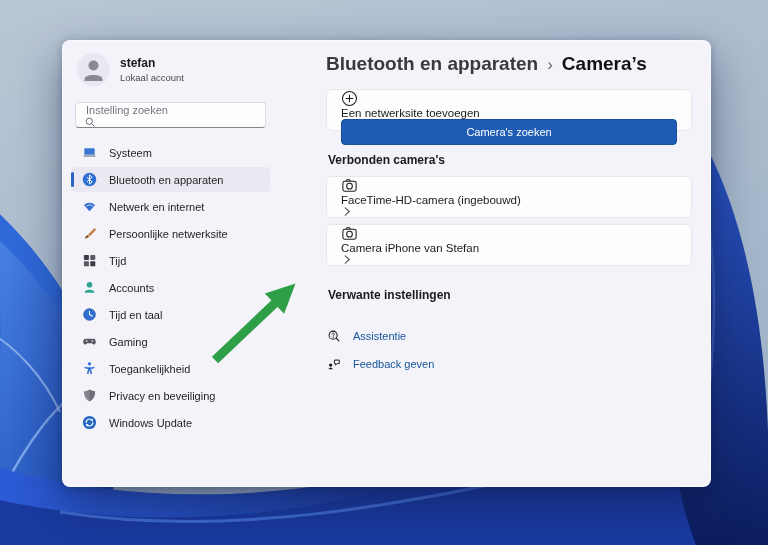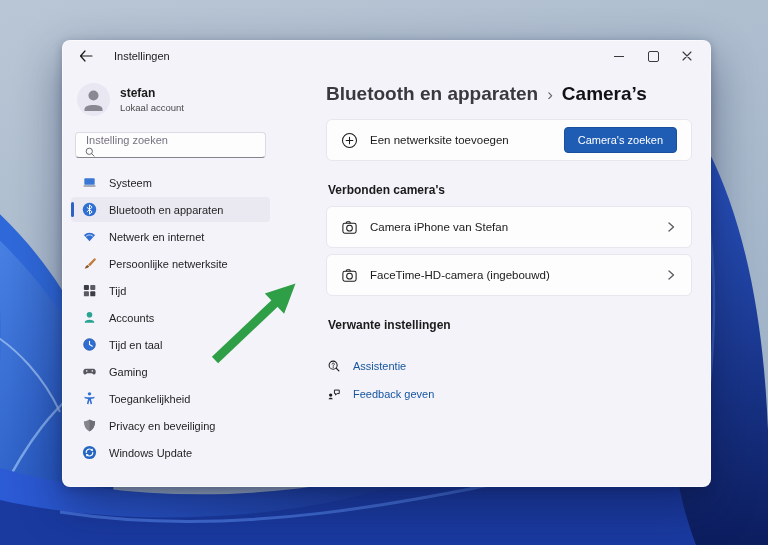--- a/index.html
+++ b/index.html
@@ -58,22 +58,23 @@
 
   
   .content{flex:1;padding:6px 18px 0 8px;box-sizing:border-box;}
   .breadcrumb{display:flex;align-items:baseline;margin:6px 0 14px 0;}
   .crumb-parent{font-size:19px;font-weight:600;color:#3a3a3e;}
   .crumb-sep{font-size:17px;color:#6a6a70;margin:0 9px;}
   .crumb-current{font-size:19px;font-weight:bold;color:#121215;}
 
   .card{
     background:#fdfdfe;border:1px solid #e8e6ee;border-radius:6px;
-    height:42px;display:flex;align-items:center;padding:0 14px;box-sizing:border-box;
+    height:42px;display:flex;padding:0 14px;box-sizing:border-box;
     margin-bottom:6px;
+    flex-direction:column;
   }
   .card .row-icon{width:17px;height:17px;margin-right:12px;display:flex;align-items:center;justify-content:center;}
   .card .row-label{font-size:11.5px;color:#1b1b1b;flex:1;}
   .chev{width:12px;height:12px;}
   .primary-btn{
     background:#1f5db5;color:#ffffff;font-size:11px;border:1px solid #18509f;
     border-radius:4px;padding:6px 13px;cursor:pointer;font-family:Liberation Sans, sans-serif;
   }
   .section-title{font-size:12px;font-weight:bold;color:#1b1b1b;margin:22px 0 9px 2px;}
   .footer-links{margin-top:26px;}
@@ -115,41 +116,20 @@
   <path d="M 0 545 L 768 545 L 768 452 C 640 424 535 428 425 462 C 295 502 135 506 0 468 Z" fill="url(#band)"></path>
   <path d="M 0 545 L 768 545 L 768 502 C 610 462 478 466 358 496 C 240 524 108 524 0 500 Z" fill="#1a3aa0"></path>
   <path d="M 60 512 C 240 540 420 500 560 470" fill="none" stroke="#4a78e0" stroke-width="3" opacity="0.8"></path>
 
   <path d="M 768 545 L 696 545 C 666 466 664 380 688 298 C 700 256 712 208 707 148 C 748 228 764 330 768 430 Z" fill="url(#petalR)"></path>
   <path d="M 700 180 C 722 260 716 380 696 470" fill="none" stroke="#4a6fd0" stroke-width="2.5" opacity="0.7"></path>
 </svg>
 
 <div class="window">
 
-  <div class="titlebar">
-    <div class="back-btn">
-      <svg width="14" height="12" viewBox="0 0 14 12">
-        <path d="M6 1 L1.5 6 L6 11 M1.5 6 H13" stroke="#1b1b1b" stroke-width="1.2" fill="none" stroke-linecap="round" stroke-linejoin="round"></path>
-      </svg>
-    </div>
-    <span class="win-title">Instellingen</span>
-    <div class="win-controls">
-      <div class="win-ctl">
-          <div class="min-glyph"></div>
-        </div>
-      <div class="win-ctl">
-          <div class="max-glyph"></div>
-        </div>
-      <div class="win-ctl">
-        <svg width="10" height="10" viewBox="0 0 10 10">
-          <path d="M1 1 L9 9 M9 1 L1 9" stroke="#3a3a3a" stroke-width="1.1" stroke-linecap="round"></path>
-        </svg>
-      </div>
-    </div>
-  </div>
 
   <div class="layout">
 
     <div class="sidebar">
 
       <div class="profile">
         <div class="avatar">
           <svg width="33" height="33" viewBox="0 0 33 33">
             <circle cx="16.5" cy="12.5" r="5" fill="#8a8892"></circle>
             <path d="M7.5 26 C7.5 20.5 25.5 20.5 25.5 26 L25.5 28 L7.5 28 Z" fill="#8a8892"></path>
@@ -304,49 +284,49 @@
           <svg width="17" height="17" viewBox="0 0 18 18">
               <circle cx="9" cy="9" r="7.4" fill="none" stroke="#1b1b1b" stroke-width="1.1"></circle>
               <path d="M9 5.5 V12.5 M5.5 9 H12.5" stroke="#1b1b1b" stroke-width="1.1" stroke-linecap="round"></path>
             </svg>
         </span>
         <span class="row-label">Een netwerksite toevoegen</span>
         <button class="primary-btn">Camera's zoeken</button>
       </div>
 
       <div class="section-title">Verbonden camera's</div>
+
+      <div class="card">
+        <span class="row-icon">
+          <svg width="17" height="17" viewBox="0 0 18 18">
+              <rect x="2" y="4.5" width="14" height="10.5" rx="2" fill="none" stroke="#1b1b1b" stroke-width="1.1"></rect>
+              <path d="M5.5 4.5 L6.3 2.8 L9.2 2.8 L10 4.5" fill="none" stroke="#1b1b1b" stroke-width="1.1" stroke-linejoin="round"></path>
+              <circle cx="9" cy="9.7" r="3" fill="none" stroke="#1b1b1b" stroke-width="1.1"></circle>
+            </svg>
+        </span>
+        <span class="row-label">FaceTime-HD-camera (ingebouwd)</span>
+        <svg class="chev" viewBox="0 0 12 12">
+            <path d="M4 2 L8.5 6 L4 10" stroke="#5a5a5f" stroke-width="1.3" fill="none" stroke-linecap="round" stroke-linejoin="round"></path>
+          </svg>
+      </div>
 
       <div class="card">
         <span class="row-icon">
           <svg width="17" height="17" viewBox="0 0 18 18">
               <rect x="2" y="4.5" width="14" height="10.5" rx="2" fill="none" stroke="#1b1b1b" stroke-width="1.1"></rect>
               <path d="M5.5 4.5 L6.3 2.8 L9.2 2.8 L10 4.5" fill="none" stroke="#1b1b1b" stroke-width="1.1" stroke-linejoin="round"></path>
               <circle cx="9" cy="9.7" r="3" fill="none" stroke="#1b1b1b" stroke-width="1.1"></circle>
             </svg>
         </span>
         <span class="row-label">Camera iPhone van Stefan</span>
         <svg class="chev" viewBox="0 0 12 12">
             <path d="M4 2 L8.5 6 L4 10" stroke="#5a5a5f" stroke-width="1.3" fill="none" stroke-linecap="round" stroke-linejoin="round"></path>
           </svg>
       </div>
 
-      <div class="card">
-        <span class="row-icon">
-          <svg width="17" height="17" viewBox="0 0 18 18">
-              <rect x="2" y="4.5" width="14" height="10.5" rx="2" fill="none" stroke="#1b1b1b" stroke-width="1.1"></rect>
-              <path d="M5.5 4.5 L6.3 2.8 L9.2 2.8 L10 4.5" fill="none" stroke="#1b1b1b" stroke-width="1.1" stroke-linejoin="round"></path>
-              <circle cx="9" cy="9.7" r="3" fill="none" stroke="#1b1b1b" stroke-width="1.1"></circle>
-            </svg>
-        </span>
-        <span class="row-label">FaceTime-HD-camera (ingebouwd)</span>
-        <svg class="chev" viewBox="0 0 12 12">
-            <path d="M4 2 L8.5 6 L4 10" stroke="#5a5a5f" stroke-width="1.3" fill="none" stroke-linecap="round" stroke-linejoin="round"></path>
-          </svg>
-      </div>
-
       <div class="section-title">Verwante instellingen</div>
 
 
       <div class="footer-links">
         <div class="footer-link">
           <span class="f-icon">
             <svg width="14" height="14" viewBox="0 0 16 16">
                 <circle cx="7" cy="7" r="4.6" fill="none" stroke="#1b1b1b" stroke-width="1.2"></circle>
                 <path d="M10.4 10.4 L13.6 13.6" stroke="#1b1b1b" stroke-width="1.4" stroke-linecap="round"></path>
                 <path d="M5.8 5.8 C5.8 4.2 8.4 4.2 8.4 5.8 C8.4 6.8 7.1 6.8 7.1 7.9" stroke="#1b1b1b" stroke-width="1" fill="none" stroke-linecap="round"></path>

